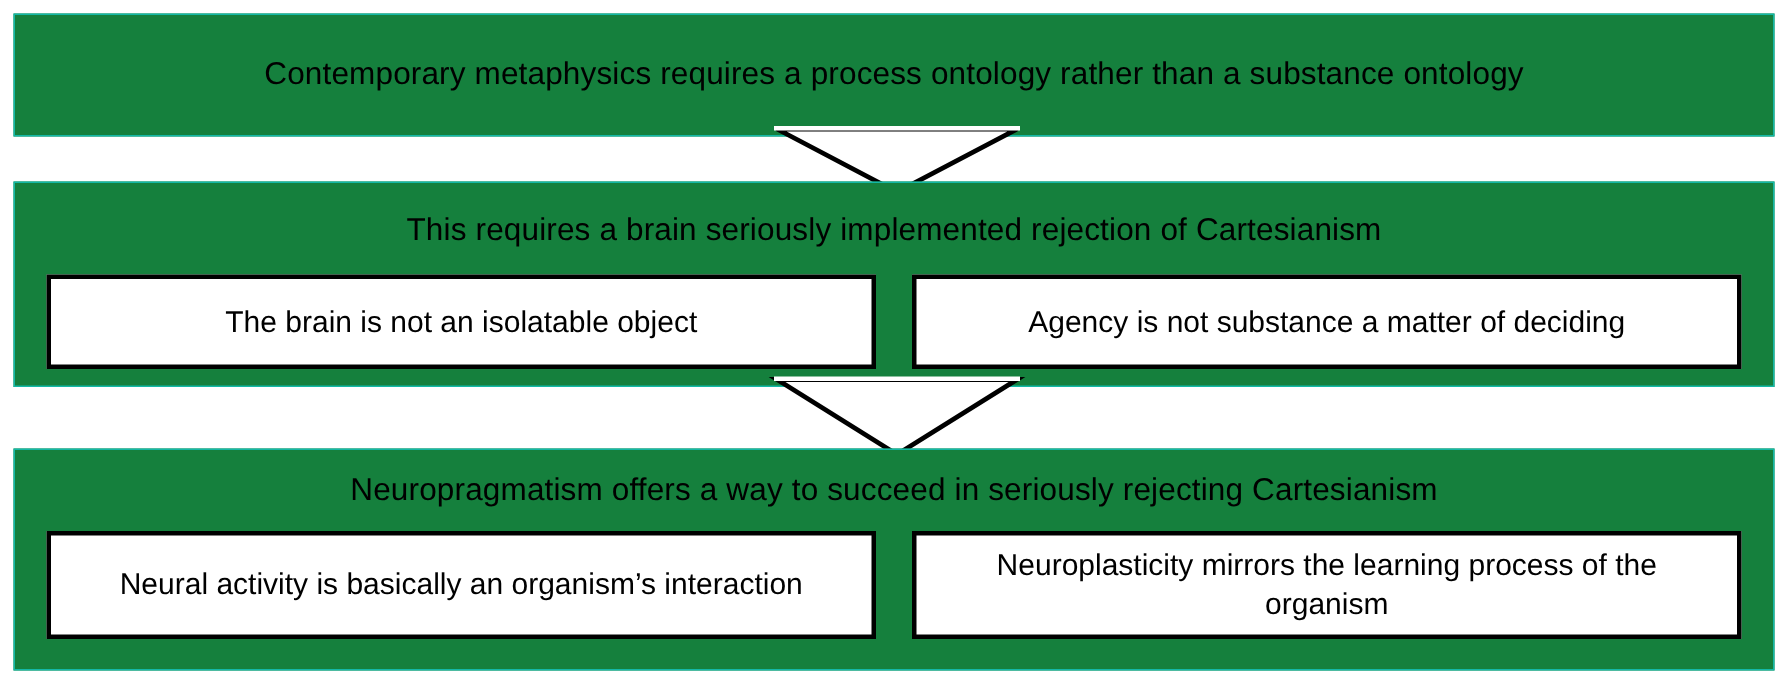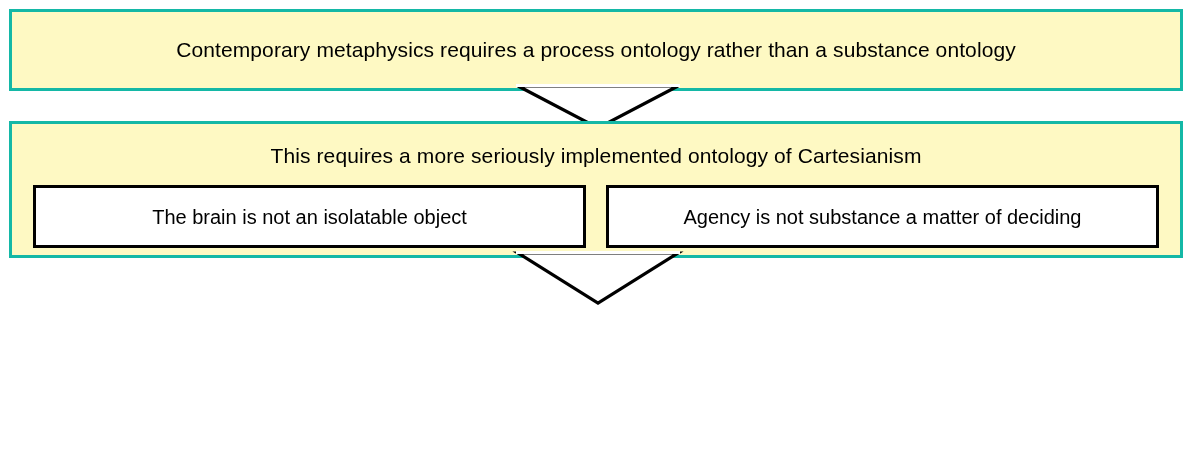--- a/index.html
+++ b/index.html
@@ -16,22 +16,22 @@
     width: 1193px;
     height: 456px;
     background: #ffffff;
     overflow: hidden;
   }
 
   
   .tier {
     position: absolute;
     box-sizing: border-box;
-    border: 3px solid #14b8a6;
-    background: #fef9c3;
+    border: 1px solid #14b8a6;
+    background: #15803d;
     text-decoration: underline;
   }
   #tier-1 { left: 9px;  top: 9px;   width: 1174px; height: 82px; }
   #tier-2 { left: 9px;  top: 121px; width: 1174px; height: 137px; }
   #tier-3 { left: 9px;  top: 299px; width: 1174px; height: 148px; }
 
   .tier-heading {
     position: absolute;
     left: 0;
     right: 0;
@@ -90,26 +90,33 @@
   <div class="tier" id="tier-1">
     <div class="tier-heading">Contemporary metaphysics requires a process ontology rather than a substance ontology</div>
   </div>
 
   <svg class="arrow" id="arrow-1" viewBox="0 0 160 44">
     <polygon points="0,2 160,2 80,44" fill="#ffffff" stroke="#000000" stroke-width="3.2"></polygon>
     <rect x="-2" y="0" width="164" height="3" fill="#ffffff"></rect>
   </svg>
 
   <div class="tier" id="tier-2">
-    <div class="tier-heading">This requires a more seriously implemented ontology of Cartesianism</div>
+    <div class="tier-heading">This requires a brain seriously implemented rejection of Cartesianism</div>
     <div class="subrow">
       <div class="subbox">The brain is not an isolatable object</div>
       <div class="subbox">Agency is not substance a matter of deciding</div>
     </div>
   </div>
 
   <svg class="arrow" id="arrow-2" viewBox="0 0 160 52">
     <polygon points="0,2 160,2 80,52" fill="#ffffff" stroke="#000000" stroke-width="3.2"></polygon>
     <rect x="-2" y="0" width="164" height="3" fill="#ffffff"></rect>
   </svg>
 
+  <div class="tier" id="tier-3">
+    <div class="tier-heading">Neuropragmatism offers a way to succeed in seriously rejecting Cartesianism</div>
+    <div class="subrow">
+      <div class="subbox">Neural activity is basically an organism’s interaction</div>
+      <div class="subbox">Neuroplasticity mirrors the learning process of the organism</div>
+    </div>
+  </div>
 
 </div>
 
 </body></html>

